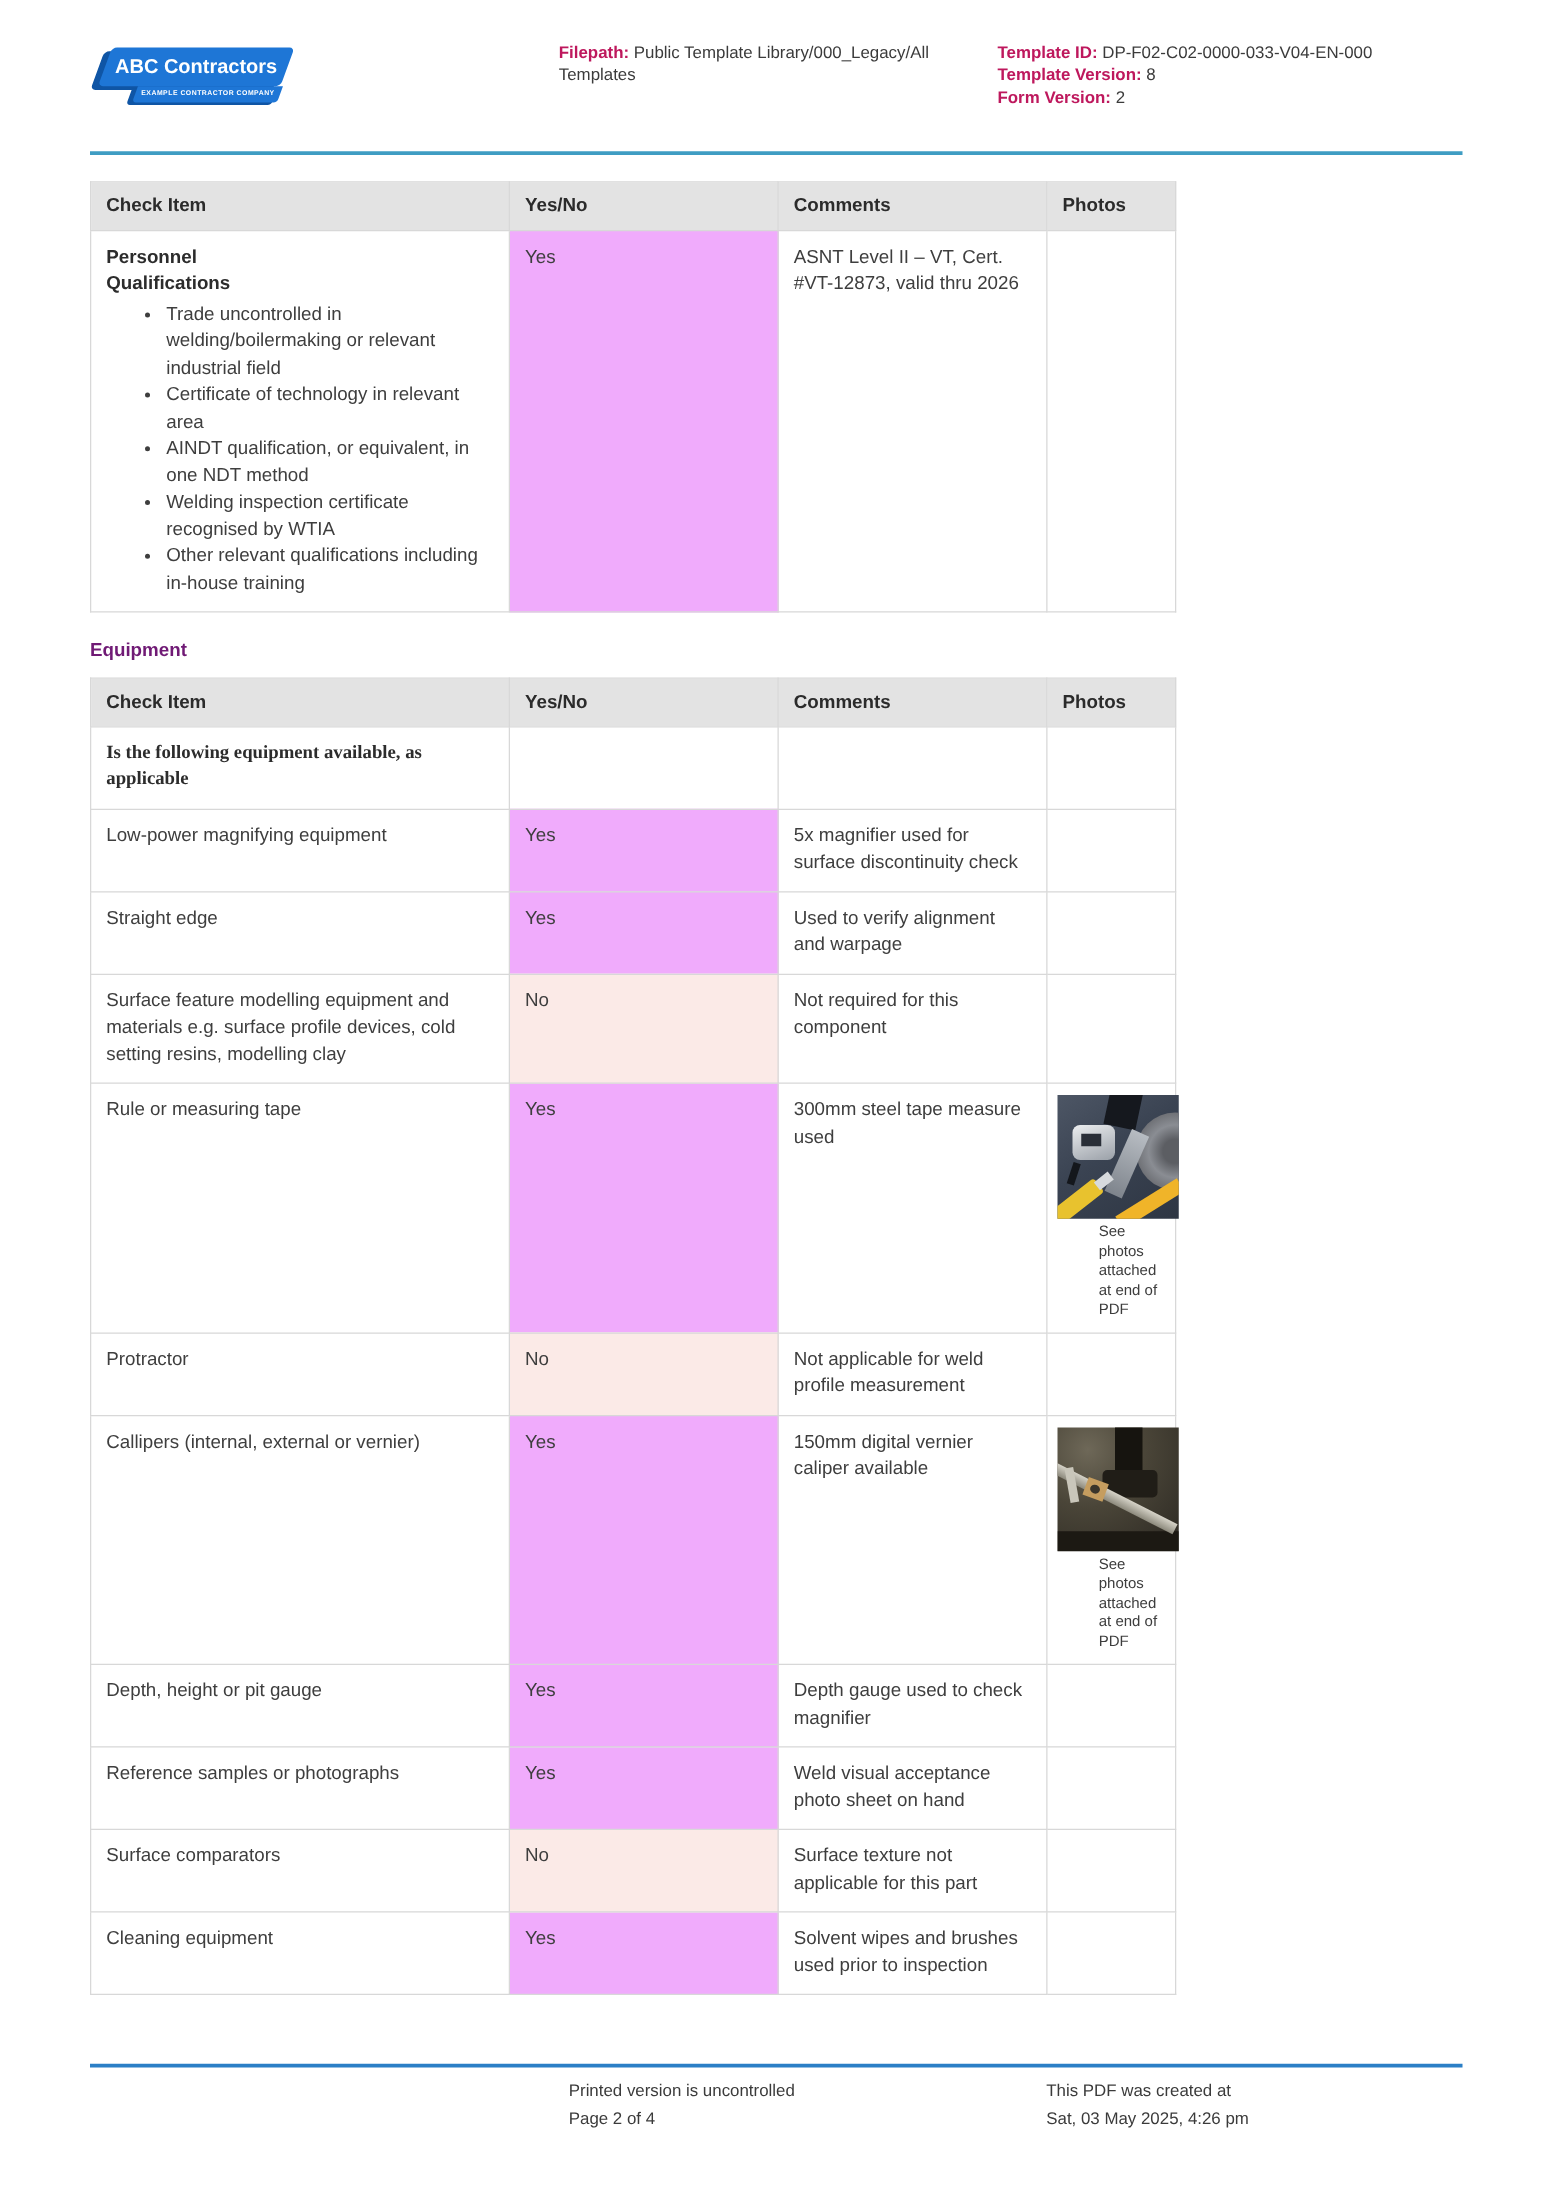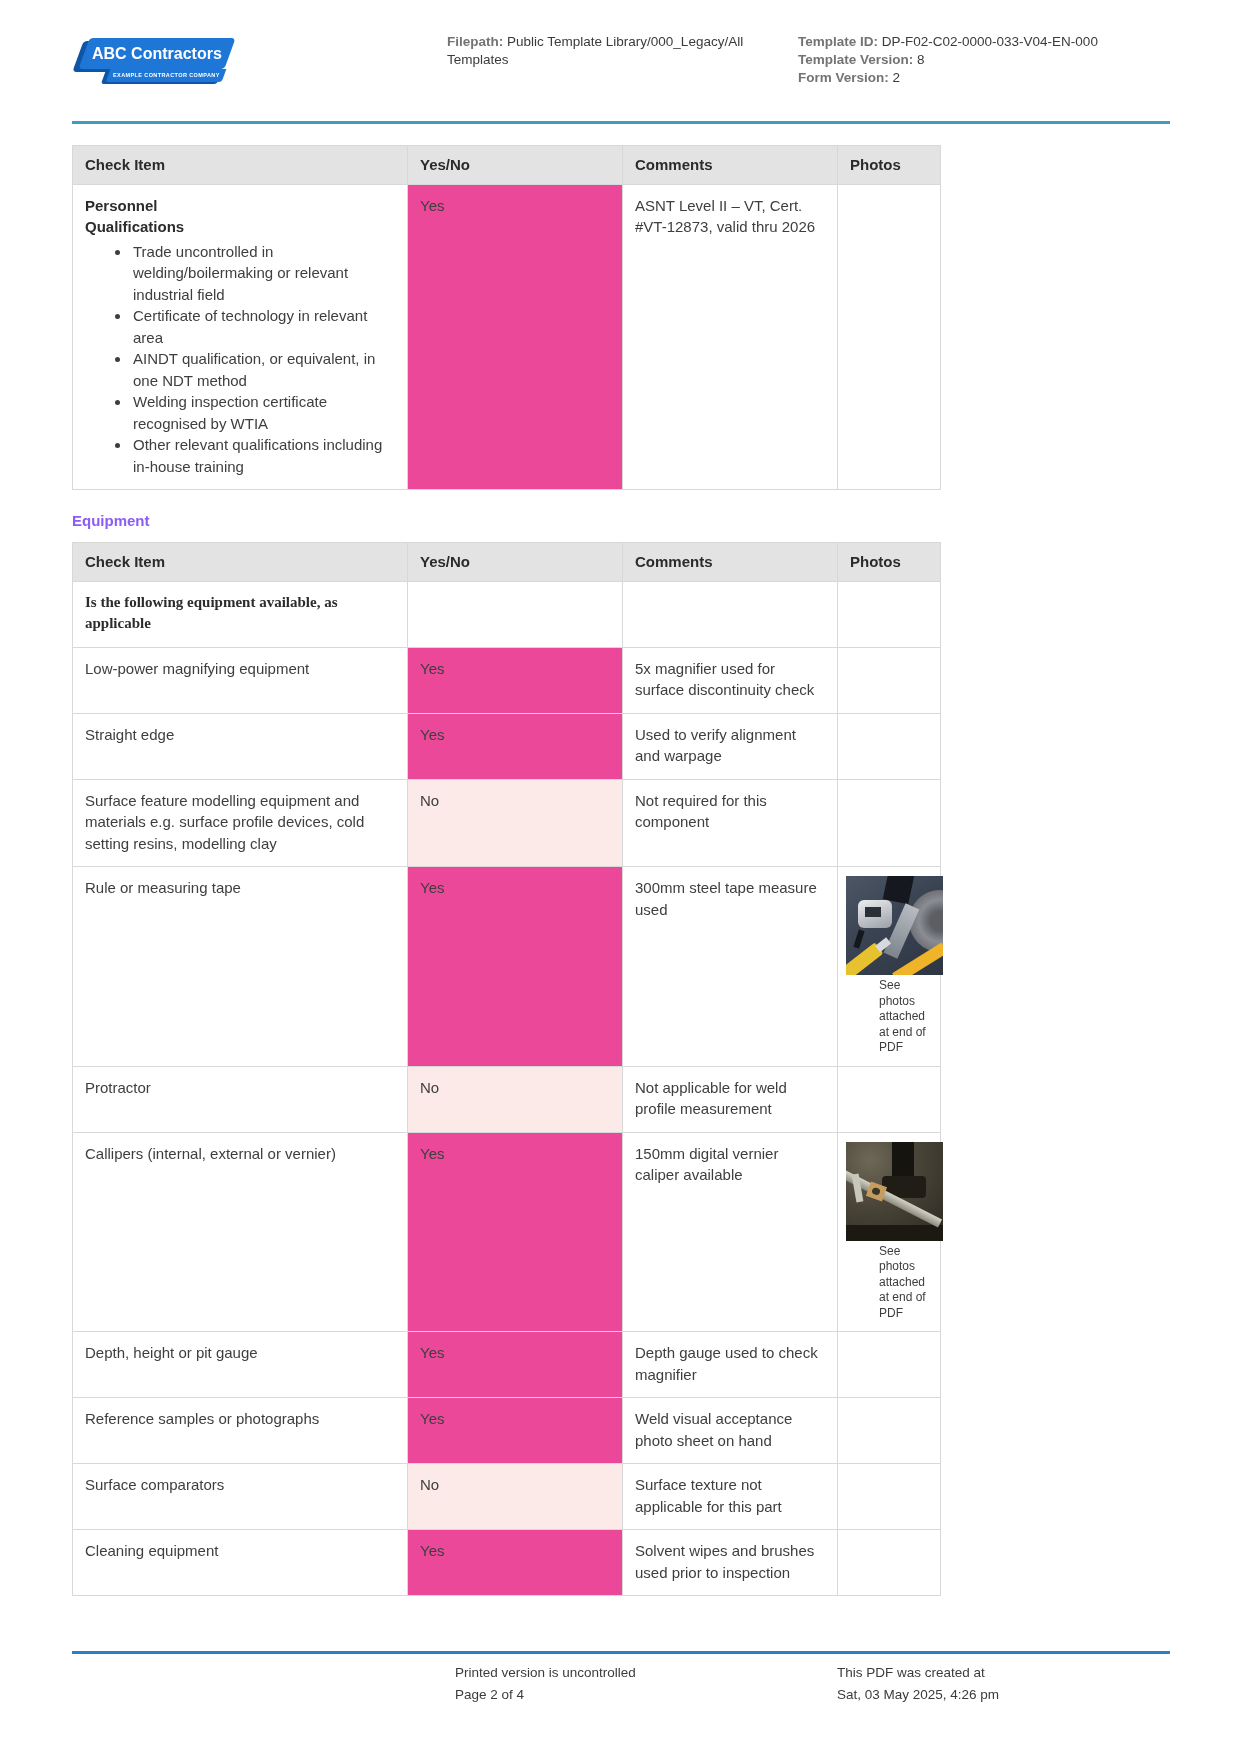--- a/index.html
+++ b/index.html
@@ -26,45 +26,45 @@
     background: #1e76d6; transform: skewX(-20deg); border-radius: 0 0 3px 3px;
     box-shadow: -4px 2px 0 #0f55a5;
     color: #fff; text-align: center; line-height: 13px;
     font-weight: bold; font-size: 5.5px; letter-spacing: 0.4px;
   }
   .logo-sub span { display: inline-block; transform: skewX(20deg); }
 
   .hdr-block { position: absolute; top: 33px; font-size: 13.5px; line-height: 18px; color: #3b3b3b; }
   .hdr-filepath { left: 447px; width: 300px; }
   .hdr-meta { left: 798px; width: 360px; }
-  .hdr-block b { color: #737373; }
+  .hdr-block b { color: #be185d; }
 
   .rule { position: absolute; left: 72px; width: 1098px; height: 3px; }
   .rule-top { top: 121px; background: #3f9dc3; }
   .rule-bottom { top: 1651px; background: #2b7fc6; }
 
   
   .content { position: absolute; left: 72px; top: 145px; width: 868px; }
 
   table { border-collapse: collapse; table-layout: fixed; width: 868px; }
   th, td {
     border: 1px solid #d8d8d8;
     vertical-align: top; text-align: left;
     font-size: 15px; line-height: 21.5px;
   }
   th { background: #e3e3e3; color: #2b2b2b; padding: 8px 12px; font-weight: bold; }
   td { padding: 10px 12px 12px 12px; color: #3e3e3e; }
   td.bold-item { font-weight: bold; color: #2c2c2c; font-family: Liberation Serif, serif; }
-  .ans-yes { background: #ec4899; }
+  .ans-yes { background: #f0abfc; }
   .ans-no  { background: #fbeae7; }
   .ci-title { font-weight: bold; color: #2c2c2c; white-space: pre-line; }
   td ul { margin-top: 3px; padding-left: 46px; }
   td ul li { padding-left: 2px; }
 
-  .equipment-heading { margin: 22px 0 13px 0; font-size: 15px; font-weight: bold; color: #8b5cf6; }
+  .equipment-heading { margin: 22px 0 13px 0; font-size: 15px; font-weight: bold; color: #701a75; }
 
   
   .photo-cell { padding: 9px 8px 10px 8px; }
   .photo-box {
     position: relative; width: 97px; height: 99px; overflow: hidden;
   }
   .photo-note { font-size: 12px; line-height: 15.5px; color: #3d3d3d; margin-top: 3px; margin-left: 33px; }
 
   
   .photo-tools { background: linear-gradient(145deg, #4d5665 0%, #3a4352 45%, #2e3643 100%); }

